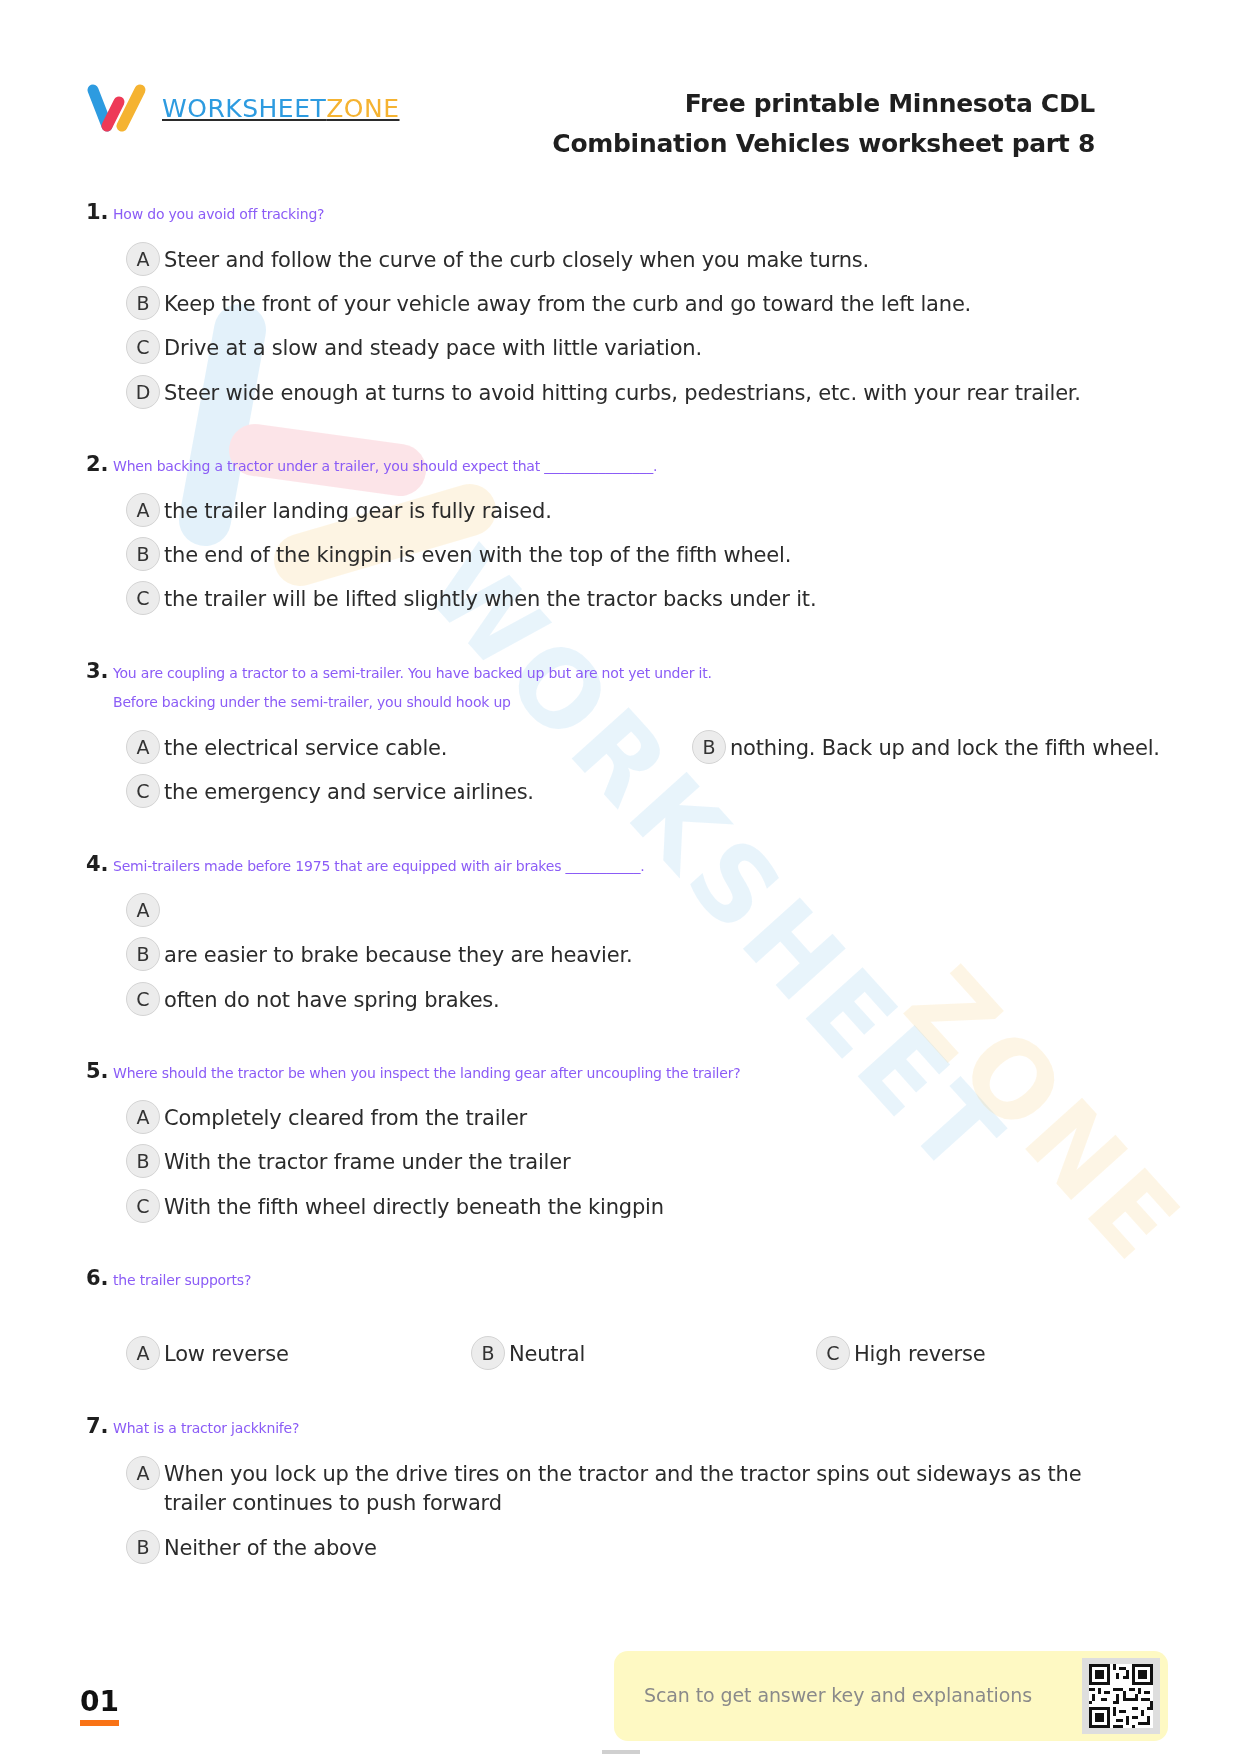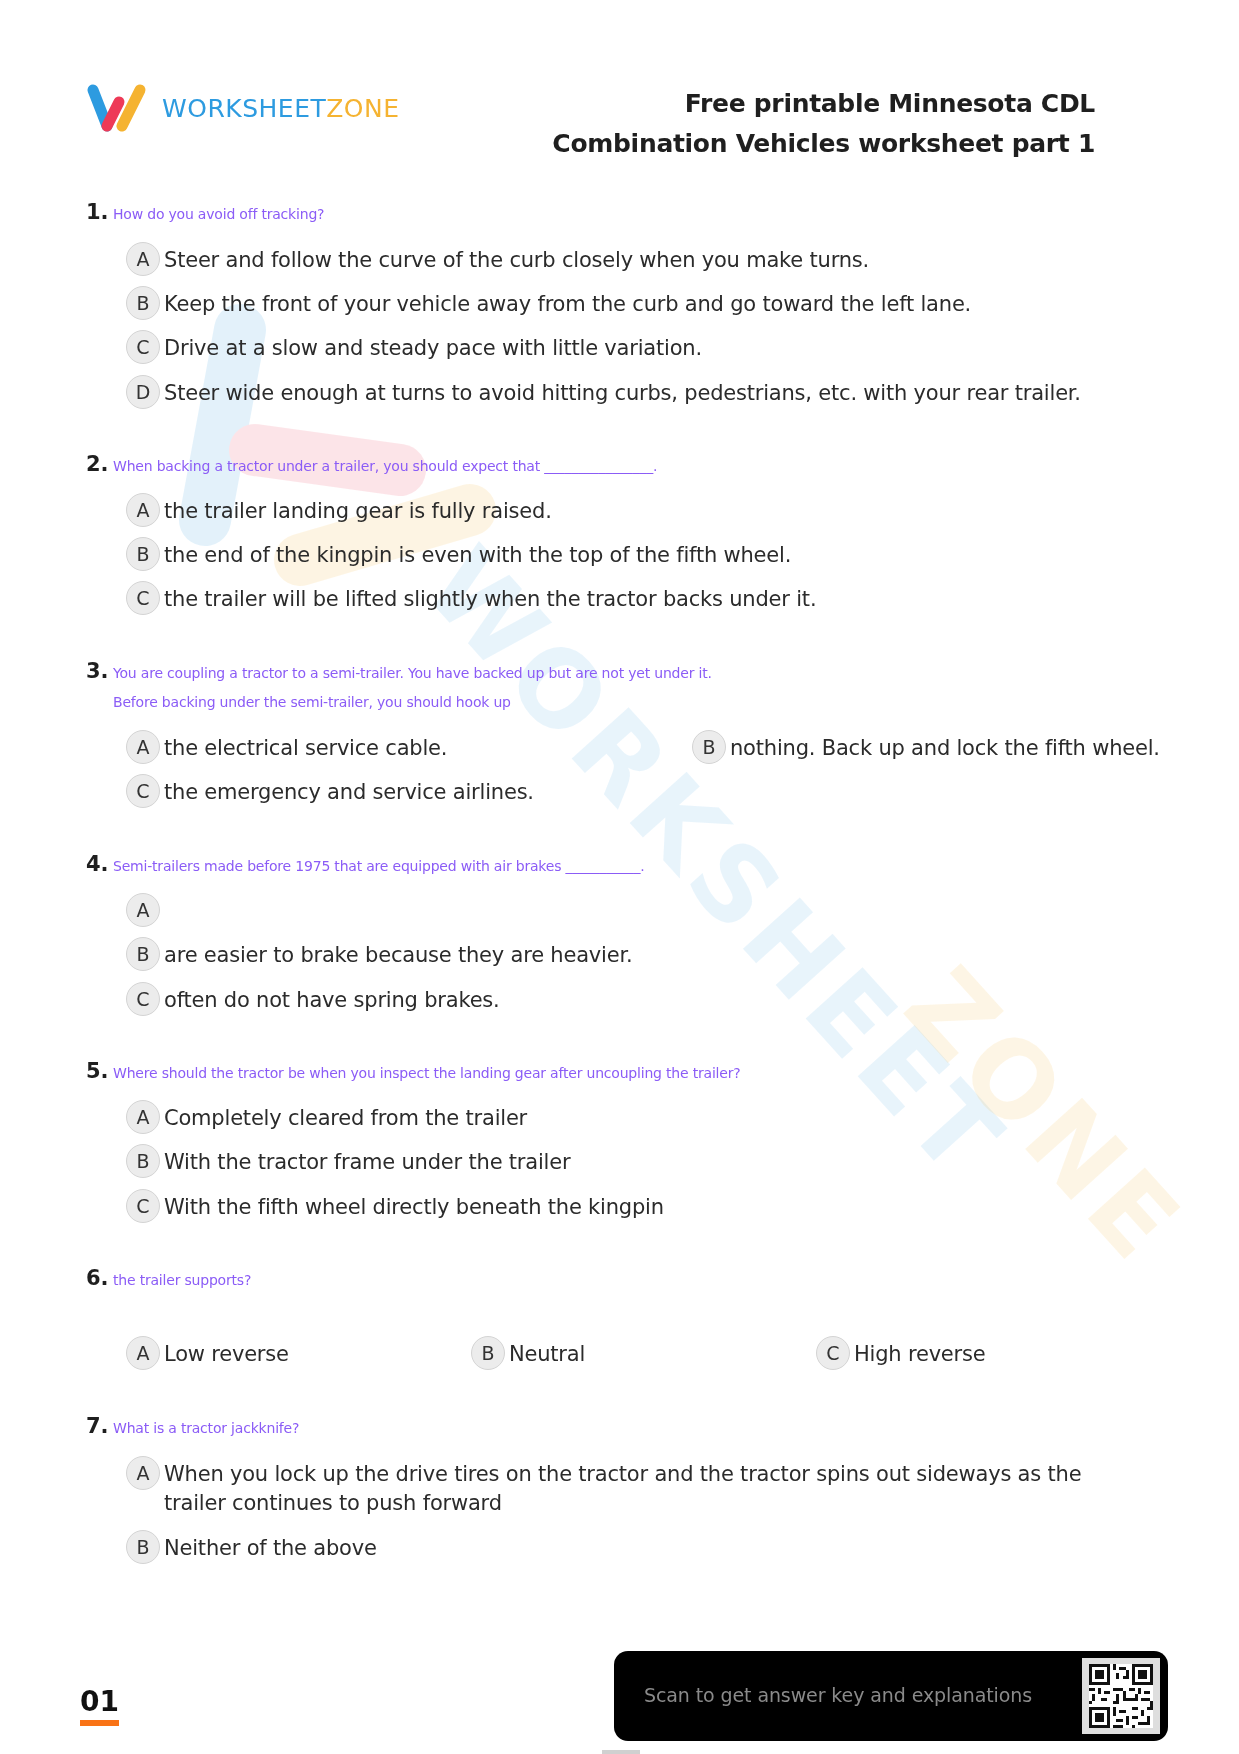--- a/index.html
+++ b/index.html
@@ -1,38 +1,38 @@
 <!DOCTYPE html>
 <html><head>
 <meta charset="utf-8">
 <style>
   * { box-sizing: border-box; margin: 0; padding: 0; }
   html, body { width: 1239px; height: 1754px; background: #ffffff; overflow: hidden; }
   body { position: relative; font-family: "DejaVu Sans", sans-serif; color: #2b2b2b; }
 
   .watermark { position: absolute; left: 0; top: 0; width: 1239px; height: 1754px; pointer-events: none; z-index: 0; }
 
-  .logo { position: absolute; left: 84px; top: 82px; height: 52px; display: flex; align-items: center; z-index: 2; }
+  .logo { position: absolute; left: 84px; top: 82px; height: 52px; display: flex; align-items: center; z-index: 2; text-decoration: underline; }
   .logo svg { width: 68px; height: 52px; }
   .logo-text { font-family: "DejaVu Sans", sans-serif; font-size: 25px; letter-spacing: 0.5px; margin-left: 10px; font-weight: normal; }
   .logo-text .w1 { color: #2d9be0; }
   .logo-text .w2 { color: #f5b331; }
 
   .title { position: absolute; left: 520px; top: 84px; width: 575px; text-align: right; font-family: "DejaVu Sans", sans-serif; font-weight: bold; font-size: 25px; line-height: 40px; color: #1f1f1f; z-index: 2; letter-spacing: -0.3px; }
 
   .q { position: absolute; left: 0; width: 1239px; z-index: 2; }
   .q-num { position: absolute; left: 86px; font-weight: bold; font-size: 21px; color: #1f1f1f; }
   .q-text { position: absolute; left: 113px; width: 1040px; font-size: 14px; line-height: 29px; color: #8b5cf6; letter-spacing: -0.2px; }
   .opt { position: absolute; display: flex; align-items: flex-start; }
   .opt-circle { width: 34px; height: 34px; border-radius: 50%; background: #ececec; border: 1px solid #d4d4d4; display: flex; align-items: center; justify-content: center; font-size: 19px; color: #333; flex-shrink: 0; margin-top: -4px; }
   .opt-text { margin-left: 4px; font-size: 21px; line-height: 29px; color: #2b2b2b; letter-spacing: -0.2px; }
 
   .page-num { position: absolute; left: 80px; top: 1686px; font-weight: bold; font-size: 28px; color: #111; border-bottom: 6px solid #f97316; line-height: 32px; padding-bottom: 2px; z-index: 2; }
 
-  .qr-box { position: absolute; left: 614px; top: 1651px; width: 554px; height: 90px; background: #000000; border-radius: 14px; z-index: 2; }
+  .qr-box { position: absolute; left: 614px; top: 1651px; width: 554px; height: 90px; background: #fef9c3; border-radius: 14px; z-index: 2; }
   .qr-text { position: absolute; left: 30px; top: 33px; font-size: 19px; color: #8a8a8a; letter-spacing: -0.1px; }
   .qr-code { position: absolute; right: 8px; top: 7px; width: 78px; height: 76px; background: #dedede; display: flex; align-items: center; justify-content: center; }
   .bottom-mark { position: absolute; left: 602px; top: 1750px; width: 38px; height: 4px; background: #d0d0d0; }
 </style>
 </head>
 <body>
 
 <svg class="watermark" viewBox="0 0 1239 1754">
   <g opacity="0.13">
     <path d="M240 330 L205 520" stroke="#2d9be0" stroke-width="52" stroke-linecap="round"></path>
@@ -47,21 +47,21 @@
   <svg viewBox="0 0 68 52">
     <path d="M9 8 L23 44" stroke="#2d9be0" stroke-width="11" stroke-linecap="round"></path>
     <path d="M23 44 L35 20" stroke="#ee3a57" stroke-width="11" stroke-linecap="round"></path>
     <path d="M38 44 L56 8" stroke="#f5b331" stroke-width="11" stroke-linecap="round"></path>
   </svg>
   <span class="logo-text"><span class="w1">WORKSHEET</span><span class="w2">ZONE</span></span>
 </div>
 
 <div class="title">
   <div>Free printable Minnesota CDL</div>
-  <div>Combination Vehicles worksheet part 1</div>
+  <div>Combination Vehicles worksheet part 8</div>
 </div>
 
 <div class="q" style="top:200px;">
   <span class="q-num">1.</span>
   <span class="q-text">How do you avoid off tracking?</span>
   <div class="opt" style="left:126px; top:46px;">
       <span class="opt-circle">A</span>
       <span class="opt-text">Steer and follow the curve of the curb closely when you make turns.</span>
     </div>
   <div class="opt" style="left:126px; top:90px;">

